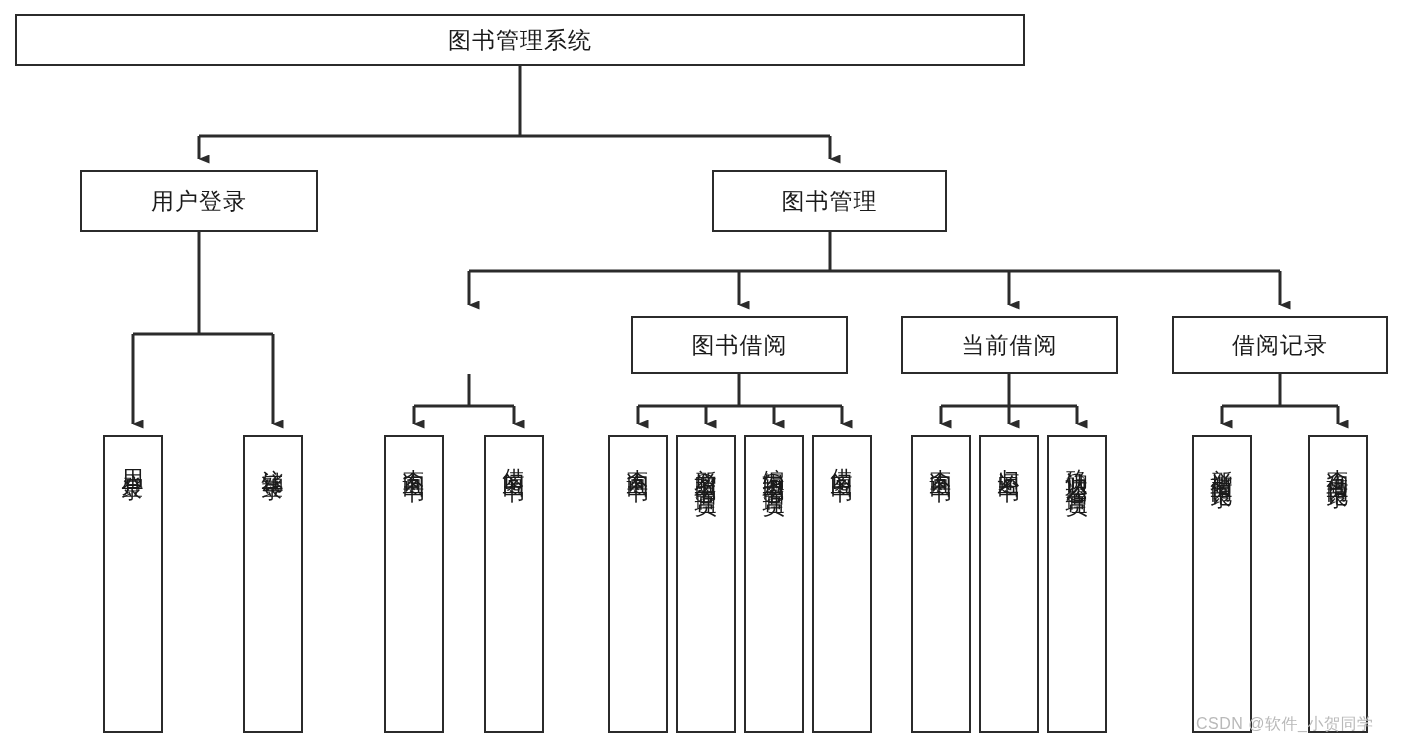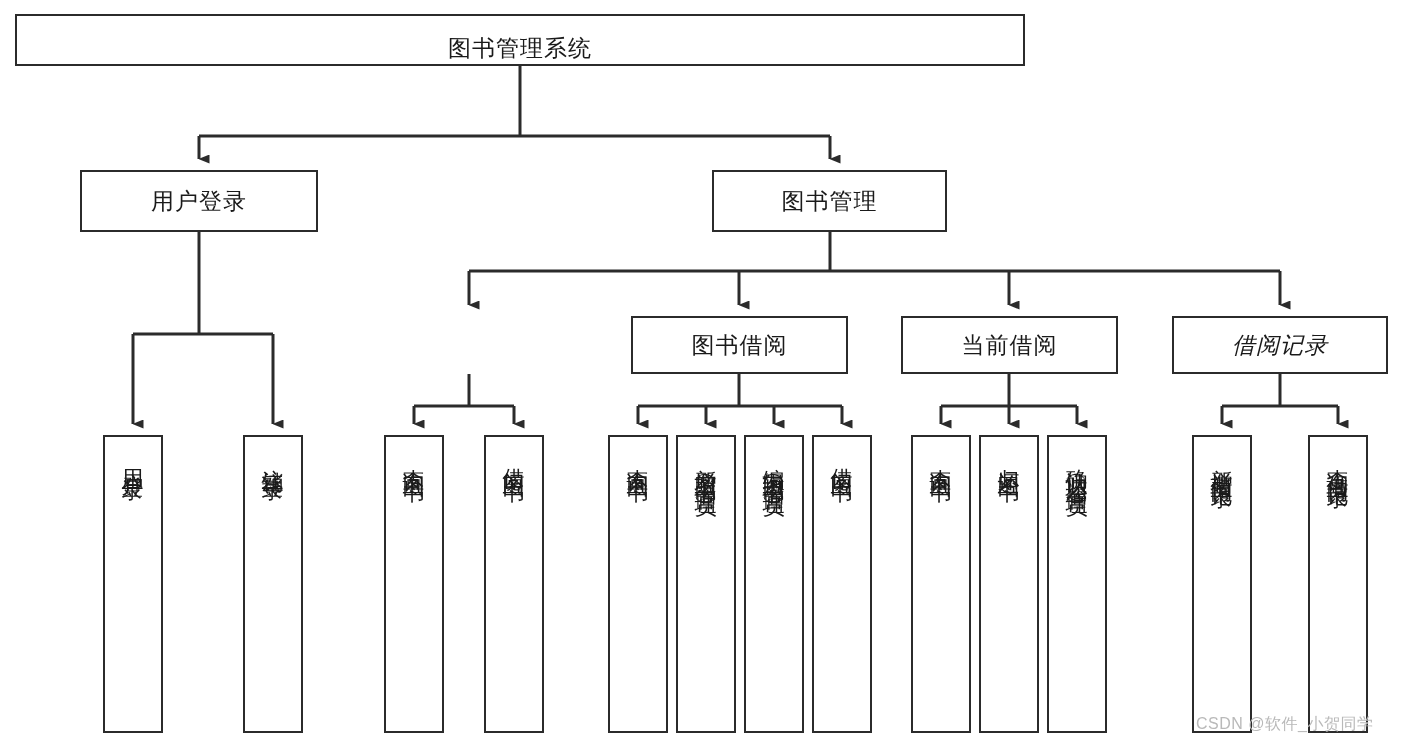--- a/index.html
+++ b/index.html
@@ -107,38 +107,38 @@
       <path d="M 1009 406 L 1009 424" marker-end="url(#arrow)"></path>
       <path d="M 1077 406 L 1077 424" marker-end="url(#arrow)"></path>
 
       <path d="M 1280 374 L 1280 406"></path>
       <path d="M 1222 406 L 1338 406"></path>
       <path d="M 1222 406 L 1222 424" marker-end="url(#arrow)"></path>
       <path d="M 1338 406 L 1338 424" marker-end="url(#arrow)"></path>
     </g>
   </svg>
 
-  <div class="node horiz" style="left:15px; top:14px; width:1010px; height:52px;align-items:flex-end;">
+  <div class="node horiz" style="left:15px; top:14px; width:1010px; height:52px;">
     <span>图书管理系统</span>
   </div>
 
   <div class="node horiz" style="left:80px; top:170px; width:238px; height:62px;">
     <span>用户登录</span>
   </div>
   <div class="node horiz" style="left:712px; top:170px; width:235px; height:62px;">
     <span>图书管理</span>
   </div>
 
   <div class="node horiz" style="left:901px; top:316px; width:217px; height:58px;">
     <span>当前借阅</span>
   </div>
   <div class="node horiz" style="left:631px; top:316px; width:217px; height:58px;">
     <span>图书借阅</span>
   </div>
-  <div class="node horiz" style="left:1172px; top:316px; width:216px; height:58px;font-style:italic;">
+  <div class="node horiz" style="left:1172px; top:316px; width:216px; height:58px;">
     <span>借阅记录</span>
   </div>
 
   <div class="node vert" style="left:103px; top:435px; width:60px; height:298px;">
     <span class="vlabel">用户登录</span>
   </div>
   <div class="node vert" style="left:243px; top:435px; width:60px; height:298px;">
     <span class="vlabel">注销登录</span>
   </div>
 

